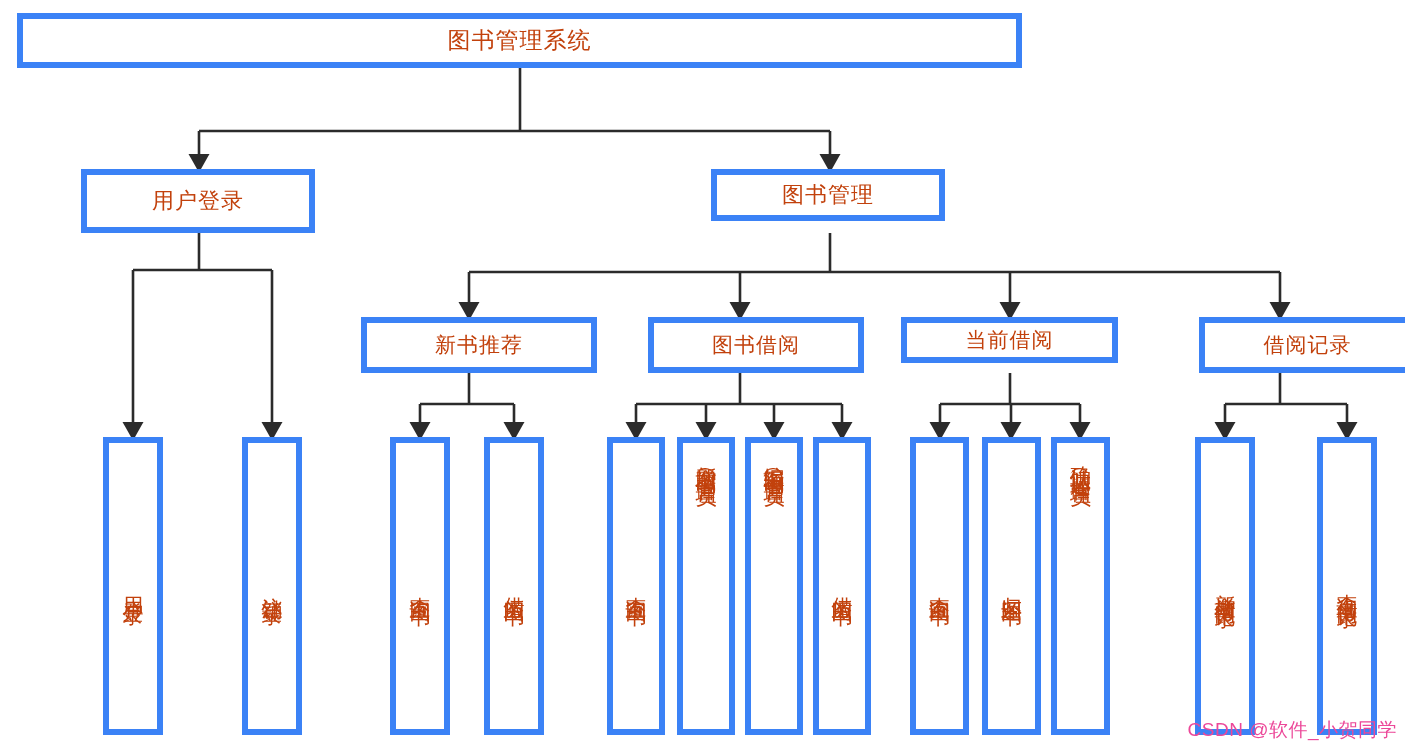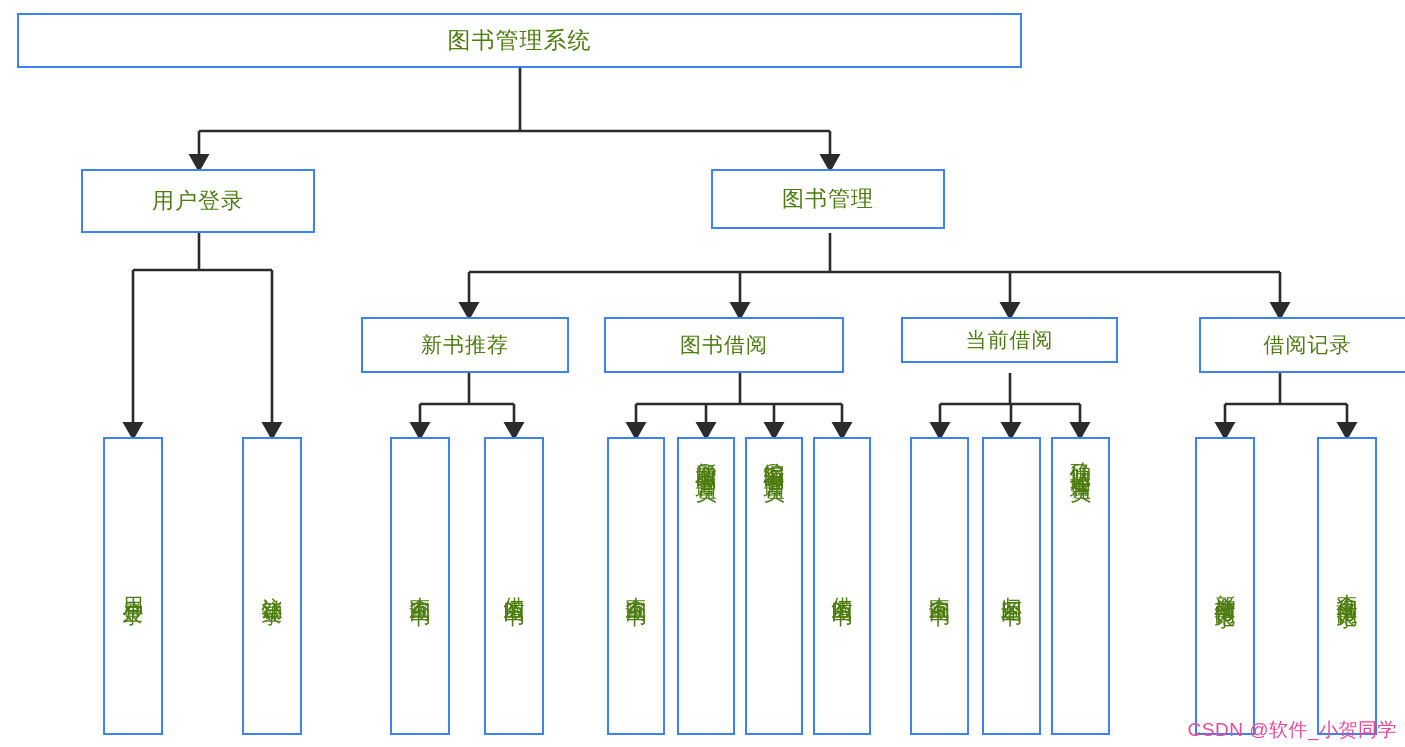--- a/index.html
+++ b/index.html
@@ -20,26 +20,26 @@
   #connector-layer {
     position: absolute;
     left: 0;
     top: 0;
     width: 1405px;
     height: 747px;
   }
   .node-box {
     position: absolute;
     box-sizing: border-box;
-    border: 2px solid #3b82f6;
+    border: 6px solid #3b82f6;
     background: #ffffff;
     display: flex;
     align-items: center;
     justify-content: center;
-    color: #4d7c0f;
+    color: #c2410c;
     z-index: 2;
   }
   .node-box.level-root {
     font-size: 23px;
     letter-spacing: 1px;
   }
   .node-box.level-1 {
     font-size: 22px;
     letter-spacing: 1px;
   }
@@ -132,28 +132,28 @@
     </g>
   </svg>
 
   <div class="node-box level-root" style="left:17px; top:13px; width:1005px; height:55px;">
     <span>图书管理系统</span>
   </div>
 
   <div class="node-box level-1" style="left:81px; top:169px; width:234px; height:64px;">
     <span>用户登录</span>
   </div>
-  <div class="node-box level-1" style="left:711px; top:169px; width:234px; height:60px;">
+  <div class="node-box level-1" style="left:711px; top:169px; width:234px; height:52px;">
     <span>图书管理</span>
   </div>
 
-  <div class="node-box level-2" style="left:361px; top:317px; width:208px; height:56px;">
+  <div class="node-box level-2" style="left:361px; top:317px; width:236px; height:56px;">
     <span>新书推荐</span>
   </div>
-  <div class="node-box level-2" style="left:604px; top:317px; width:240px; height:56px;">
+  <div class="node-box level-2" style="left:648px; top:317px; width:216px; height:56px;">
     <span>图书借阅</span>
   </div>
   <div class="node-box level-2" style="left:901px; top:317px; width:217px; height:46px;">
     <span>当前借阅</span>
   </div>
   <div class="node-box level-2" style="left:1171px; top:317px; width:217px; height:56px;margin-left:28px;">
     <span>借阅记录</span>
   </div>
 
   <div class="node-box leaf align-mid" style="left:103px; top:437px; width:60px; height:298px;">

